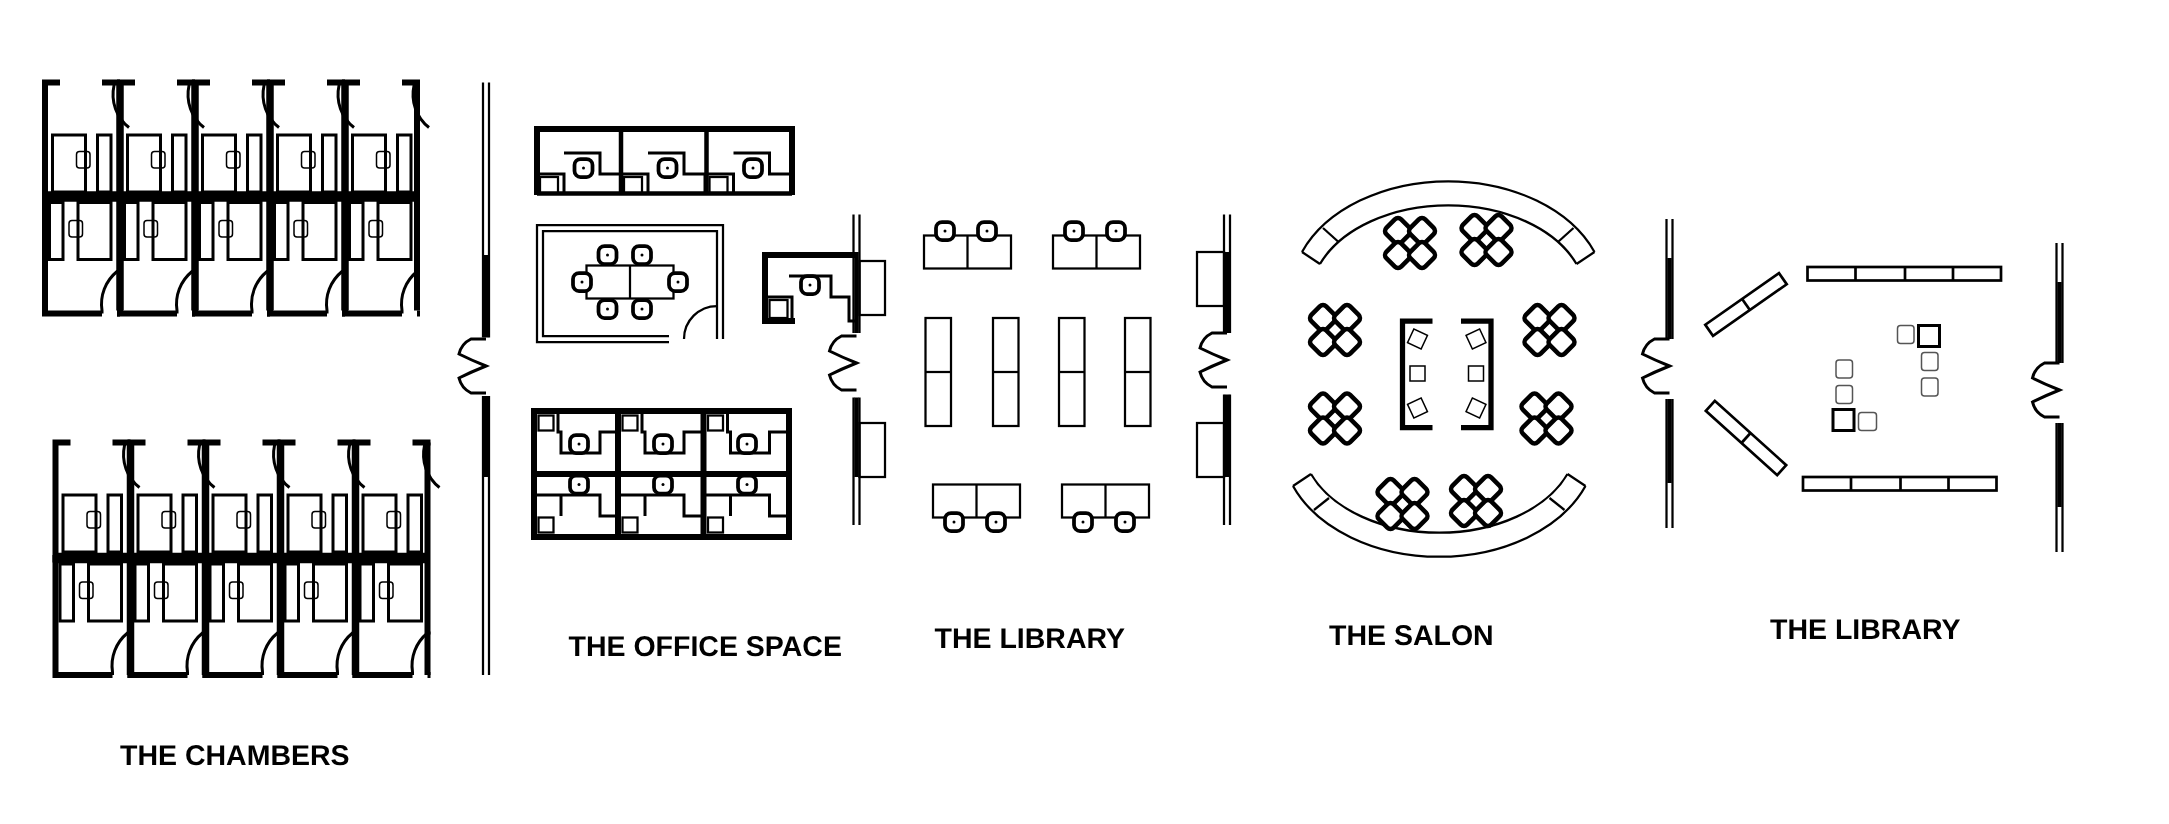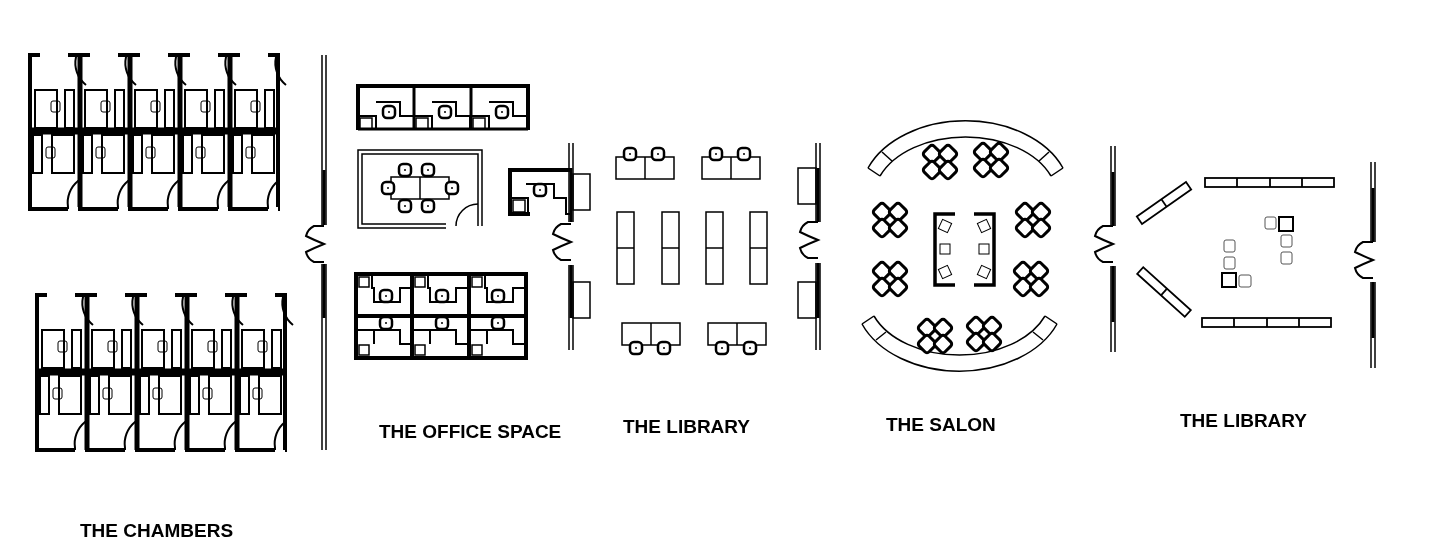--- a/index.html
+++ b/index.html
@@ -349,17 +349,17 @@
     <line x1="1371" y1="162" x2="1371" y2="242" stroke="#000" stroke-width="1.5"></line>
     <line x1="1375" y1="162" x2="1375" y2="242" stroke="#000" stroke-width="1.5"></line>
     <line x1="1373" y1="188" x2="1373" y2="242" stroke="#000" stroke-width="3"></line>
     <use href="#doorL" x="1373" y="242"></use>
     <line x1="1371" y1="282" x2="1371" y2="368" stroke="#000" stroke-width="1.5"></line>
     <line x1="1375" y1="282" x2="1375" y2="368" stroke="#000" stroke-width="1.5"></line>
     <line x1="1373" y1="282" x2="1373" y2="338" stroke="#000" stroke-width="3"></line>
   </g>
 </svg>
 
-<div class="label" style="left:80px; top:494px;margin-top:26px;">THE CHAMBERS</div>
+<div class="label" style="left:80px; top:494px;">THE CHAMBERS</div>
 <div class="label" style="left:362px; top:421px;margin-left:17px;">THE OFFICE SPACE</div>
 <div class="label" style="left:623px; top:416px;">THE LIBRARY</div>
 <div class="label" style="left:886px; top:414px;text-align:right;">THE SALON</div>
 <div class="label" style="left:1180px; top:410px;">THE LIBRARY</div>
 
 </body></html>

